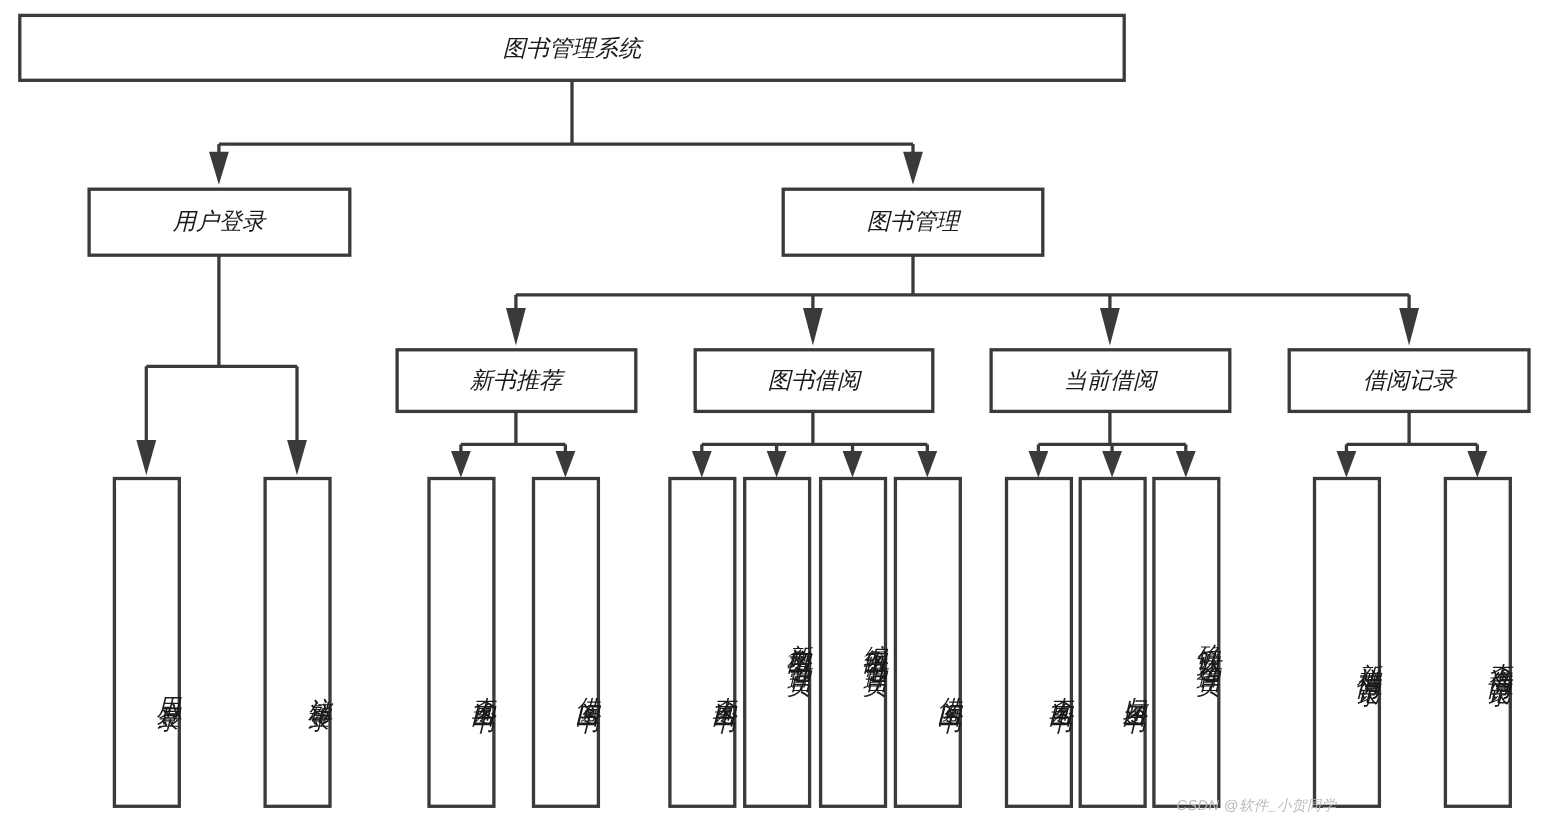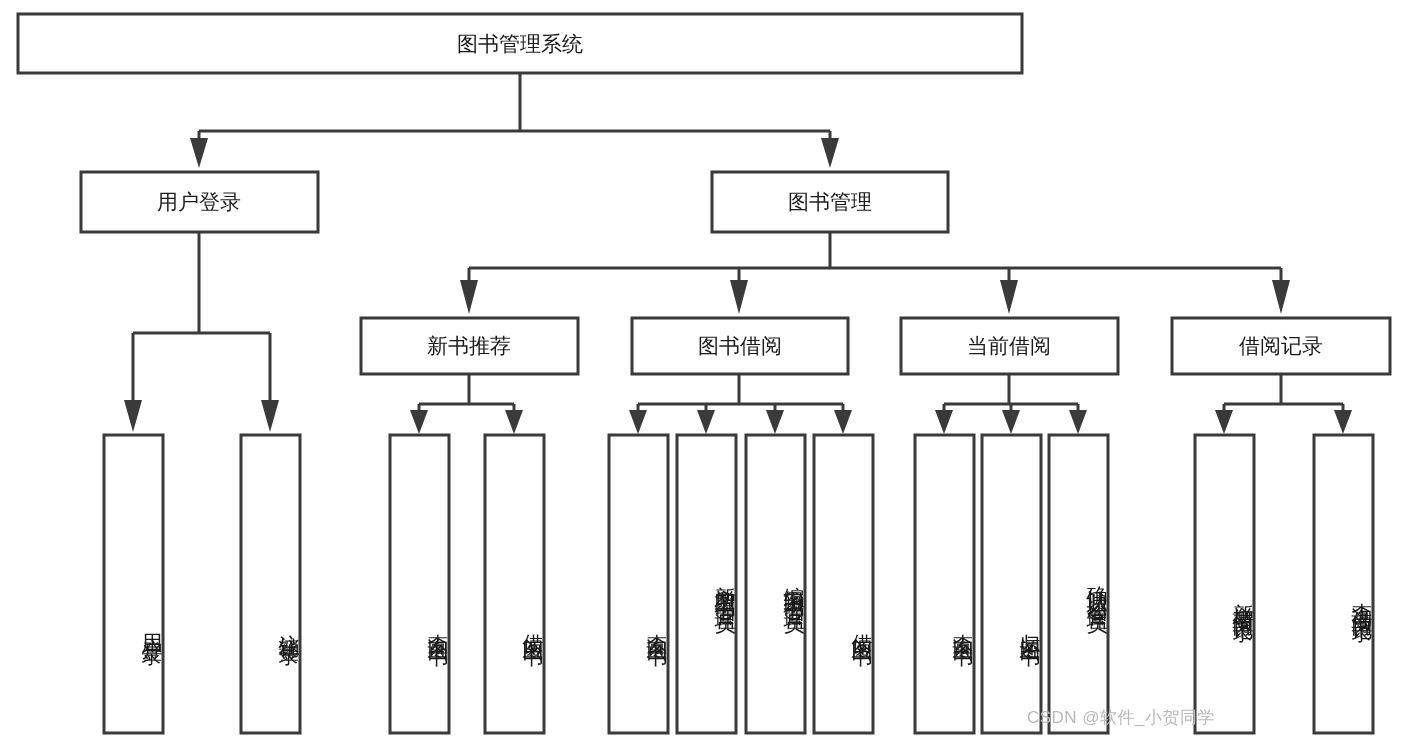--- a/index.html
+++ b/index.html
@@ -11,20 +11,21 @@
     width: 1405px;
     height: 747px;
     font-family: "Liberation Sans", sans-serif;
     overflow: hidden;
   }
   #diagram-root {
     position: relative;
     width: 1223px;
     height: 747px;
     background: #ffffff;
+    font-style: italic;
   }
   svg#flow-svg {
     position: absolute;
     left: 0;
     top: 0;
     width: 1405px;
     height: 747px;
     display: block;
   }
   .node-box {
@@ -59,23 +60,23 @@
     letter-spacing: 4px;
     white-space: nowrap;
     display: flex;
     align-items: flex-start;
     justify-content: center;
     pointer-events: none;
   }
   .watermark {
     position: absolute;
     right: 8px;
-    bottom: 18px;
-    font-family: "Liberation Sans", sans-serif;
-    font-size: 17px;
+    bottom: 6px;
+    font-family: "Liberation Sans", sans-serif;
+    font-size: 13px;
     color: #b9b9b9;
     white-space: nowrap;
     letter-spacing: 0.5px;
   }
 </style>
 </head>
 <body>
 
 <div id="diagram-root">
 

